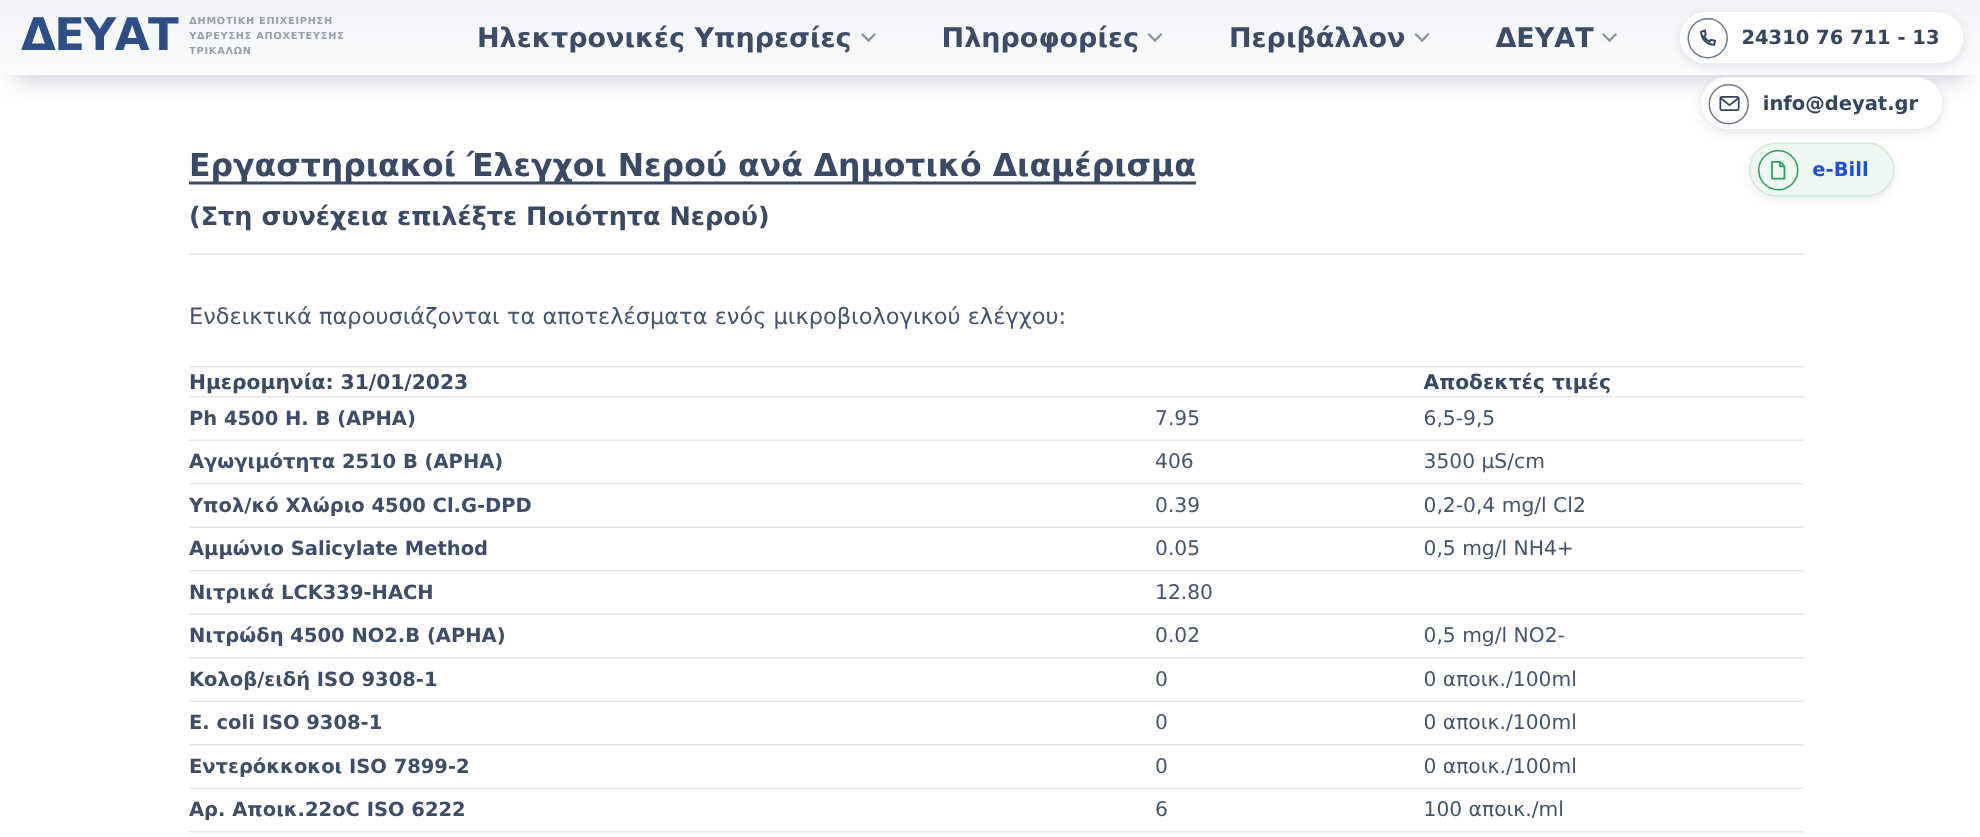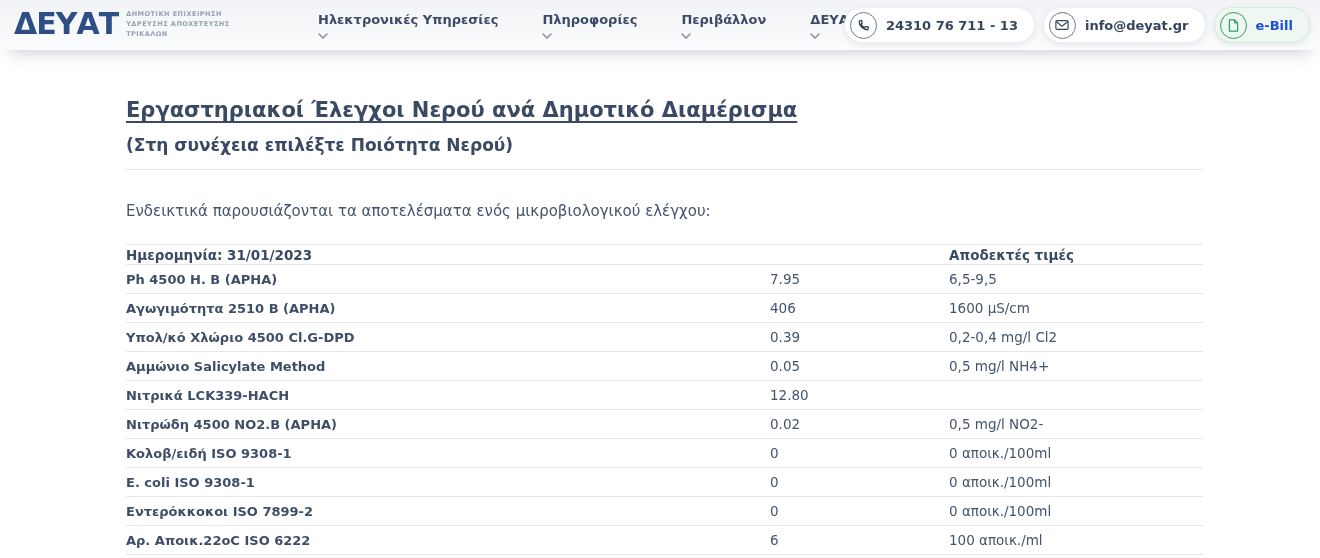--- a/index.html
+++ b/index.html
@@ -15,25 +15,25 @@
     padding:0 10px 0 14px; z-index:5;
   }
   .brand { display:flex; align-items:center; gap:8px; cursor:pointer; }
   .logo-text {
     font-size:30px; font-weight:800; color:#2d4f86; letter-spacing:-1px;
     line-height:1; position:relative; top:-1px;
   }
   .logo-desc { font-size:6.5px; line-height:1.5; color:#96a0b2; letter-spacing:.5px; font-weight:700; }
 
   .nav { position:absolute; left:318px; top:0; height:50px; display:flex; align-items:center; gap:44px; }
-  .nav-item { display:flex; align-items:flex-start; gap:6px; font-size:13px; font-weight:600;
-    color:#3c4c66; cursor:pointer; white-space:nowrap;flex-direction:column; }
+  .nav-item { display:flex; align-items:center; gap:6px; font-size:18px; font-weight:600;
+    color:#3c4c66; cursor:pointer; white-space:nowrap; }
   .nav-item svg { display:block; }
 
-  .pills { position:absolute; right:10px; top:7px; display:flex; align-items:center; gap:8px; }
+  .pills { position:absolute; right:10px; top:7px; display:flex; align-items:center; gap:8px;flex-direction:column; }
   .pill {
     display:flex; align-items:center; gap:9px; height:36px; padding:0 16px 0 5px;
     background:#fff; border-radius:18px; border:1px solid #eceef2;
     box-shadow:0 2px 6px rgba(50,60,80,.10); cursor:pointer;
     font-size:13px; font-weight:700; color:#34455e; white-space:nowrap;
   }
   .pill .icirc {
     width:27px; height:27px; border-radius:50%; border:1px solid #6c7a90;
     display:flex; align-items:center; justify-content:center; flex:0 0 auto;
   }
@@ -152,21 +152,21 @@
     <div id="rows-host">
   <div class="t-row">
     <span class="cell cell-name">Ph 4500 H. B (APHA)</span>
     <span class="cell cell-value">7.95</span>
     <span class="cell cell-accepted">6,5-9,5</span>
   </div>
 
   <div class="t-row">
     <span class="cell cell-name">Αγωγιμότητα 2510 B (APHA)</span>
     <span class="cell cell-value">406</span>
-    <span class="cell cell-accepted">1600 μS/cm</span>
+    <span class="cell cell-accepted">3500 μS/cm</span>
   </div>
 
   <div class="t-row">
     <span class="cell cell-name">Υπολ/κό Χλώριο 4500 Cl.G-DPD</span>
     <span class="cell cell-value">0.39</span>
     <span class="cell cell-accepted">0,2-0,4 mg/l Cl2</span>
   </div>
 
   <div class="t-row">
     <span class="cell cell-name">Αμμώνιο Salicylate Method</span>

